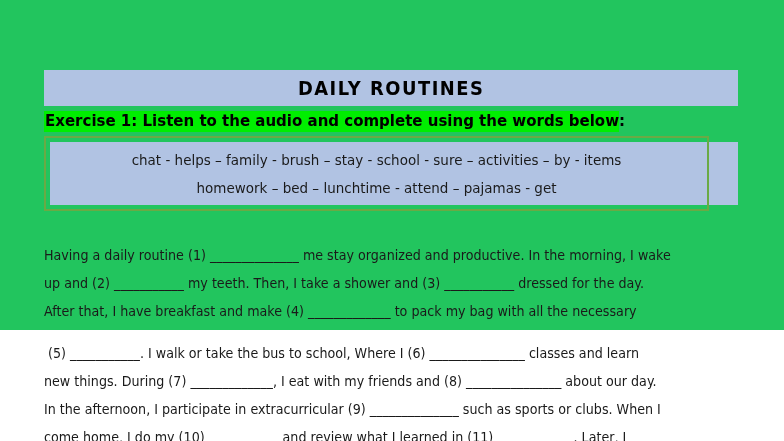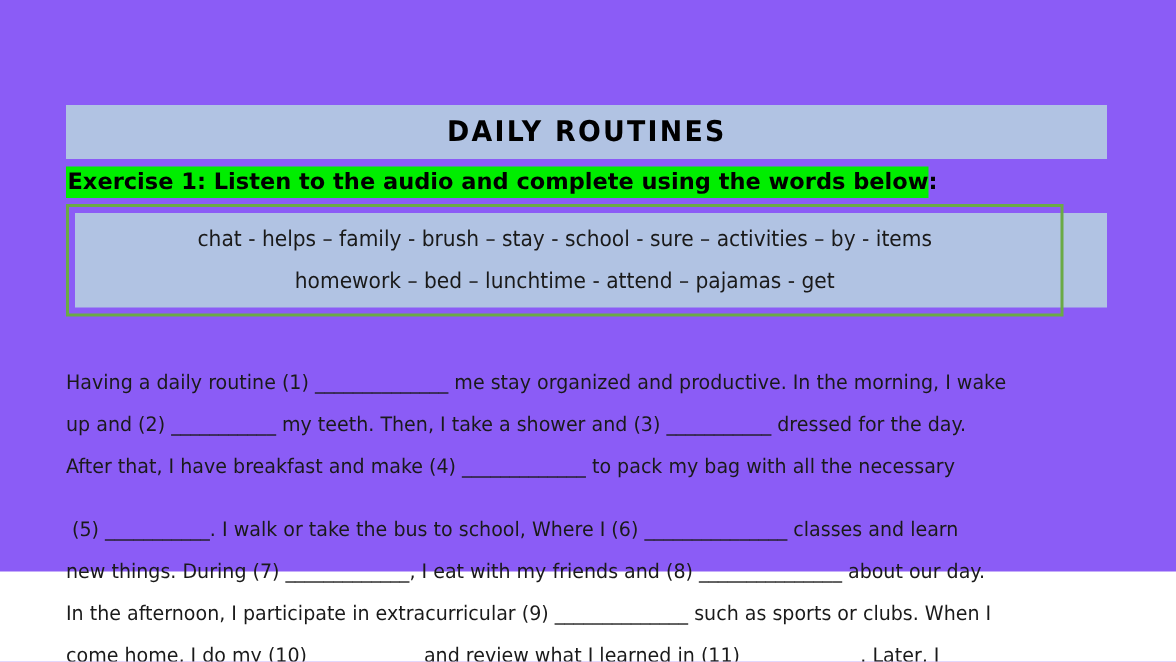--- a/index.html
+++ b/index.html
@@ -11,22 +11,22 @@
     width: 784px;
     height: 441px;
     overflow: hidden;
     font-family: "Liberation Sans", sans-serif;
     color: #000000;
   }
 
   .page {
     position: relative;
     width: 784px;
-    height: 381px;
-    background: #8b5cf6;
+    height: 330px;
+    background: #22c55e;
   }
 
   
   .title-bar {
     position: absolute;
     left: 44px;
     top: 70px;
     width: 694px;
     height: 36px;
     background: #b1c3e3;

